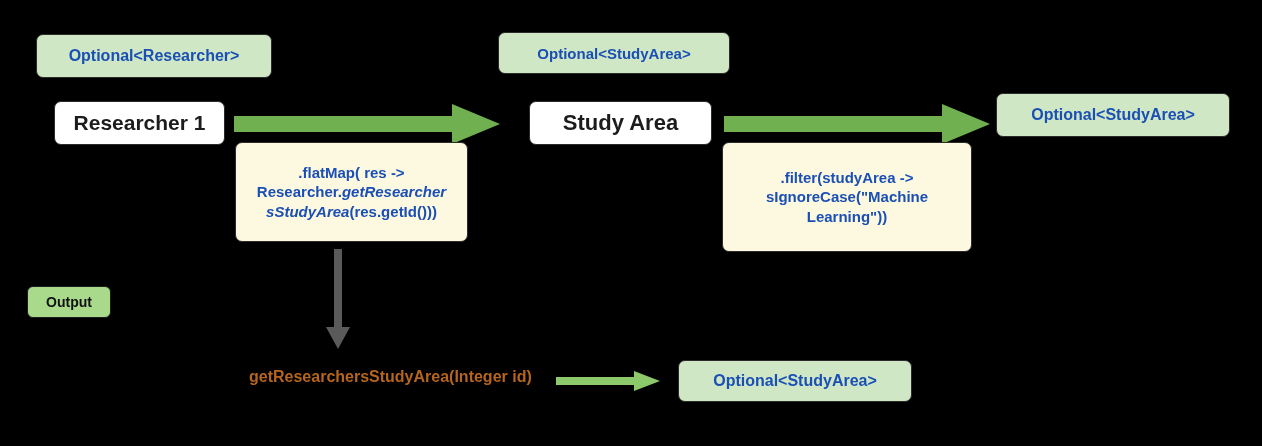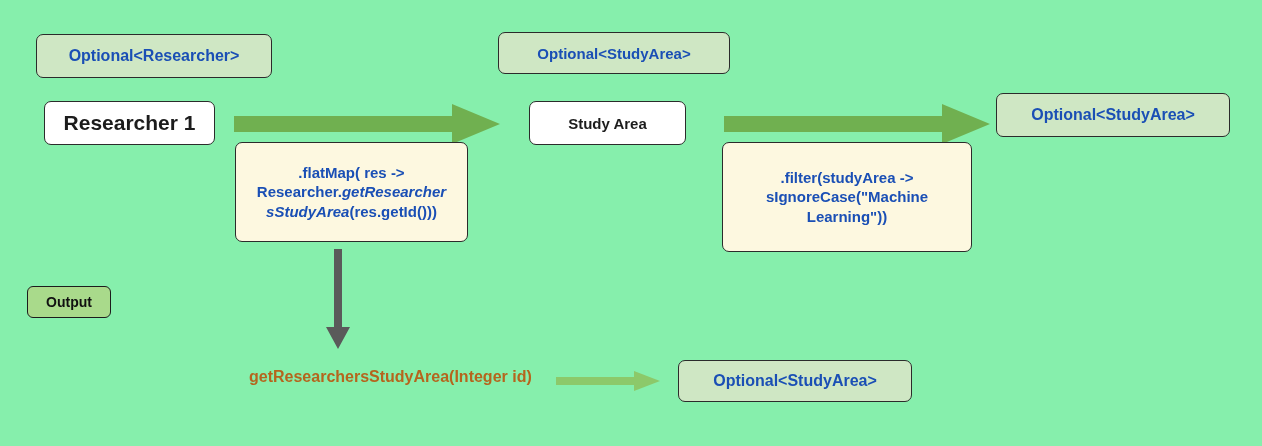--- a/index.html
+++ b/index.html
@@ -8,21 +8,21 @@
     background: #ffffff;
   }
   body {
     font-family: "Liberation Sans", sans-serif;
     -webkit-font-smoothing: antialiased;
   }
   #canvas {
     position: relative;
     width: 1262px;
     height: 446px;
-    background: #86efac;
+    background: #000000;
     overflow: hidden;
   }
 
   
   .node {
     position: absolute;
     box-sizing: border-box;
     display: flex;
     align-items: center;
     justify-content: center;
@@ -89,25 +89,25 @@
   </div>
 
   <div class="node type-box" style="left:498px; top:32px; width:232px; height:42px; font-size:15px;">
     <span>Optional&lt;StudyArea&gt;</span>
   </div>
 
   <div class="node type-box" style="left:996px; top:93px; width:234px; height:44px; font-size:16px;">
     <span>Optional&lt;StudyArea&gt;</span>
   </div>
 
-  <div class="node entity-box" style="left:44px; top:101px; width:171px; height:44px; font-size:21px;">
+  <div class="node entity-box" style="left:54px; top:101px; width:171px; height:44px; font-size:21px;">
     <span>Researcher 1</span>
   </div>
 
-  <div class="node entity-box" style="left:529px; top:101px; width:157px; height:44px; font-size:15px;">
+  <div class="node entity-box" style="left:529px; top:101px; width:183px; height:44px; font-size:22px;">
     <span>Study Area</span>
   </div>
 
   <div class="arrow" style="left:234px; top:104px;">
     <svg width="266" height="40" viewBox="0 0 266 40">
       <polygon points="0,12 218,12 218,0 266,20 218,40 218,28 0,28" fill="#70b050"></polygon>
     </svg>
   </div>
 
   <div class="arrow" style="left:724px; top:104px;">

